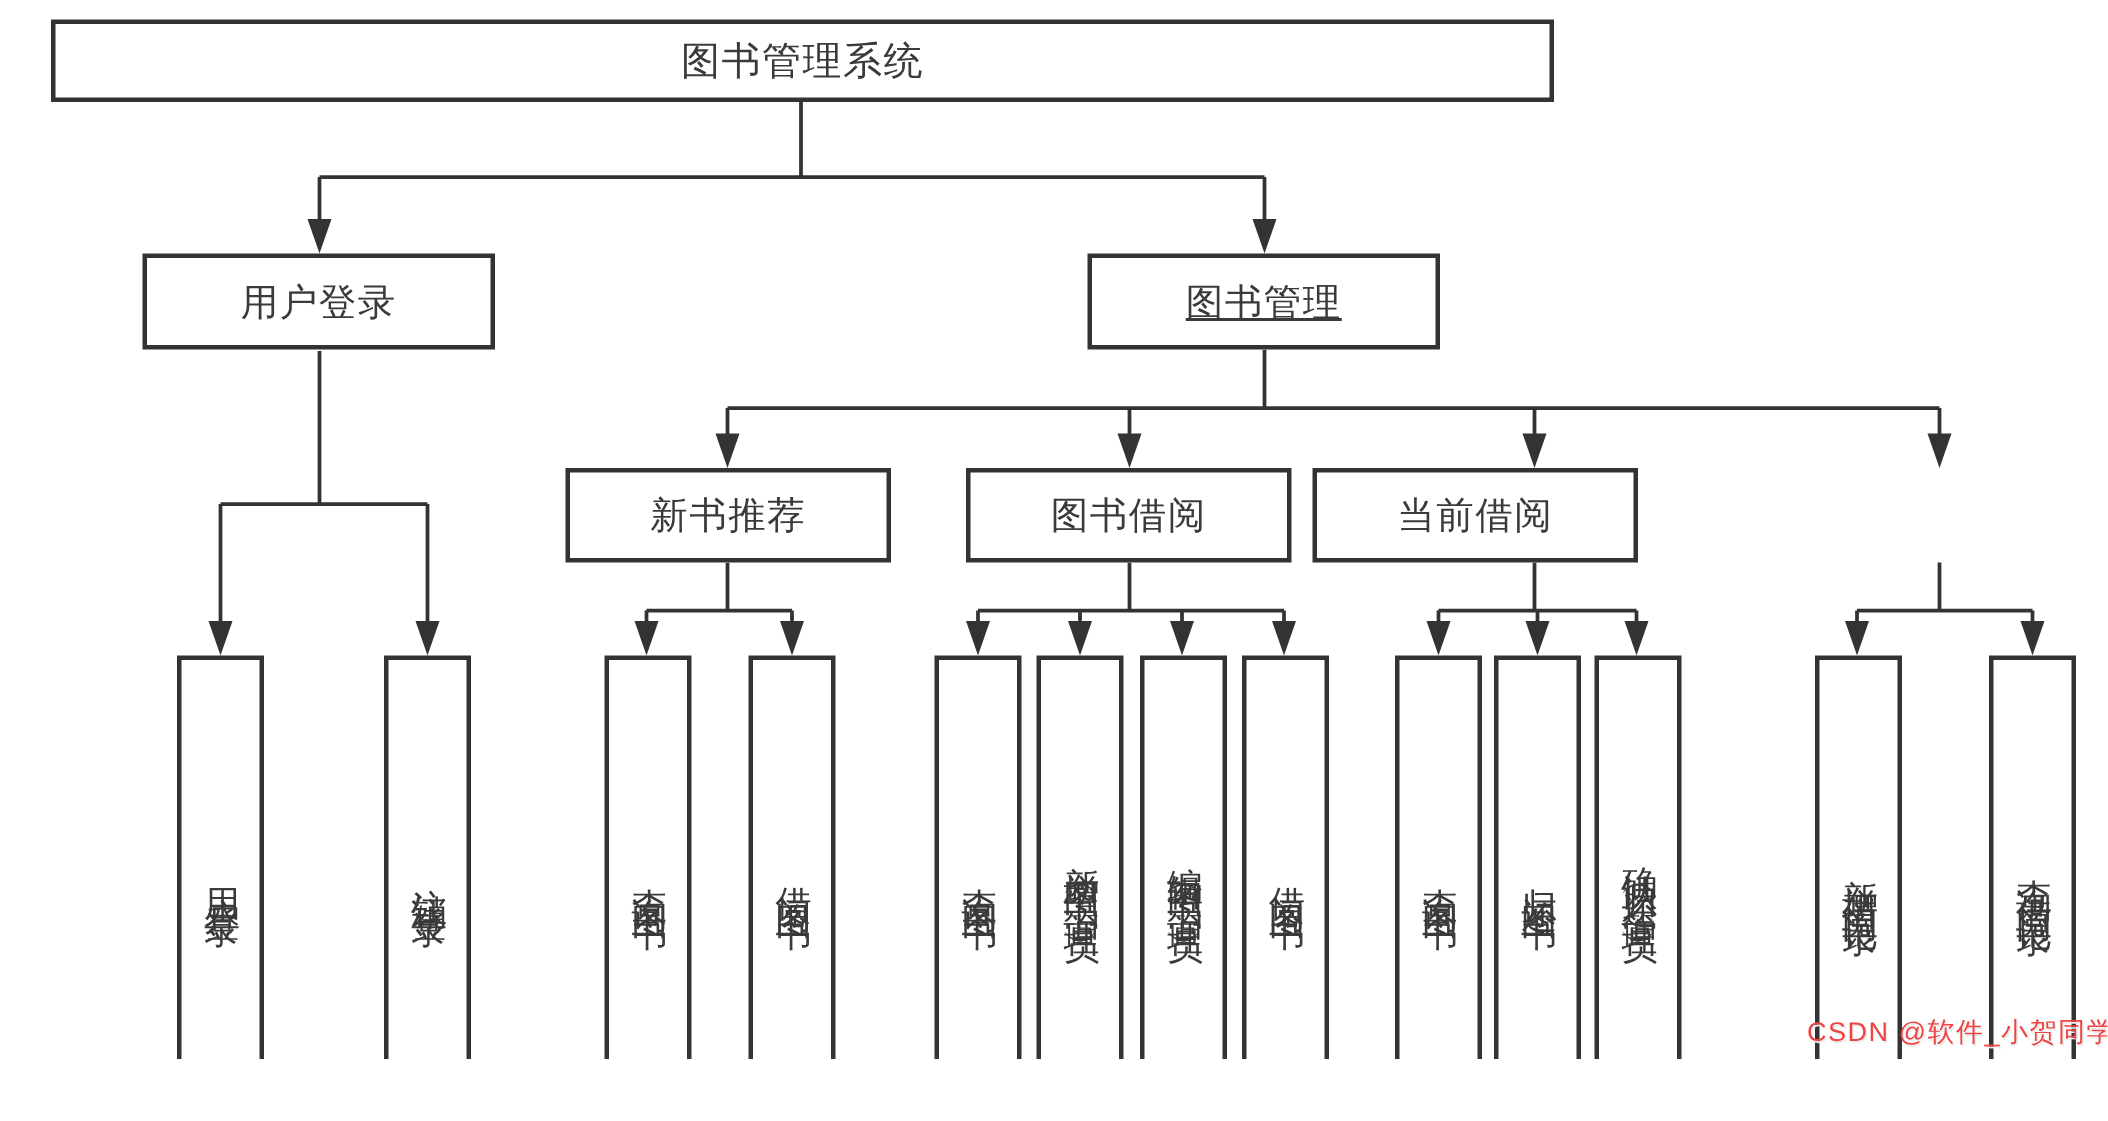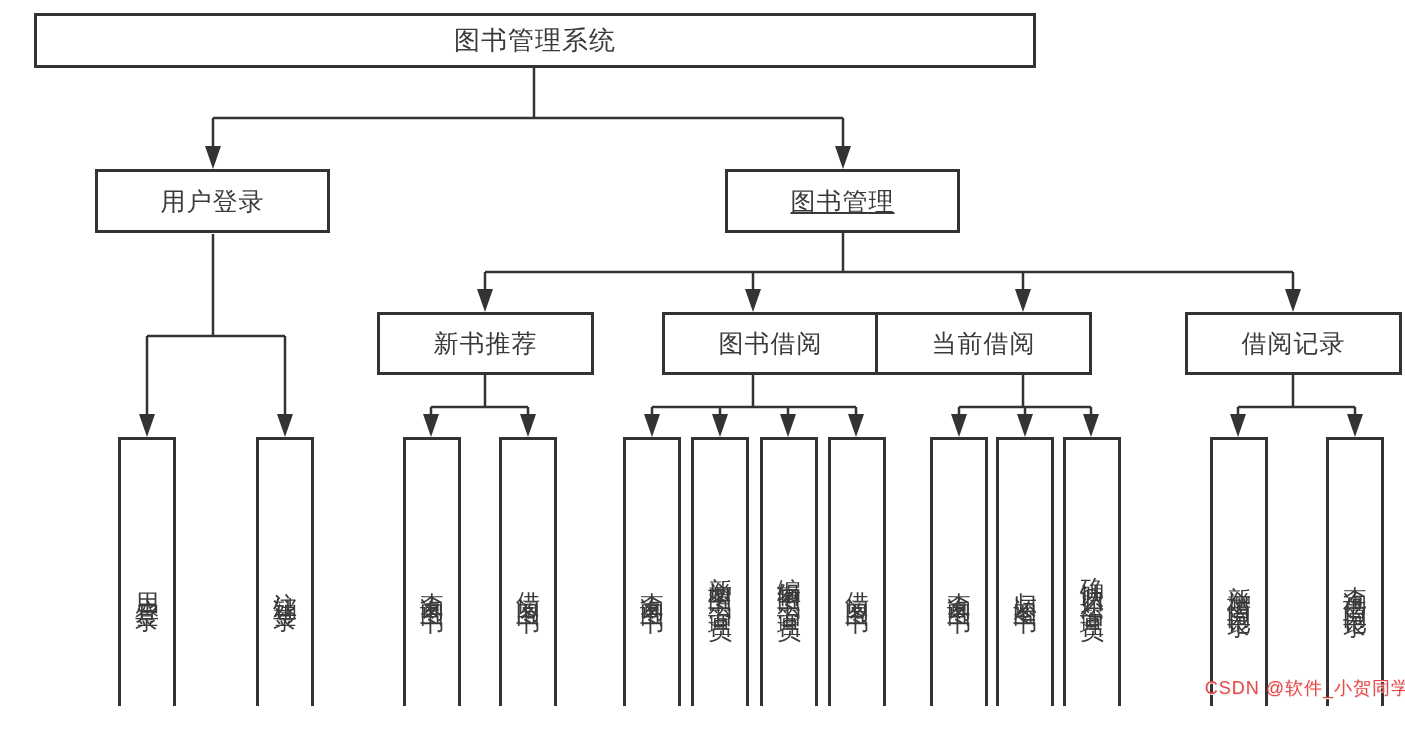--- a/index.html
+++ b/index.html
@@ -156,29 +156,26 @@
   <div class="node node-l2 pos-user">
     <span>用户登录</span>
   </div>
   <div class="node node-l2 pos-book">
     <span>图书管理</span>
   </div>
 
   <div class="node node-l3" style="left:364px">
     <span>新书推荐</span>
   </div>
-  <div class="node node-l3" style="left:649px">
+  <div class="node node-l3" style="left:631px">
     <span>图书借阅</span>
   </div>
   <div class="node node-l3" style="left:862px">
     <span>当前借阅</span>
   </div>
-  <div class="node node-l3" style="left:1172px">
-    <span>借阅记录</span>
-  </div>
 
   <div class="node leaf" style="left:105px">
     <span class="vtext">用户登录</span>
   </div>
   <div class="node leaf" style="left:243px">
     <span class="vtext">注销登录</span>
   </div>
 
   <div class="node leaf" style="left:390px">
     <span class="vtext">查询图书</span>

